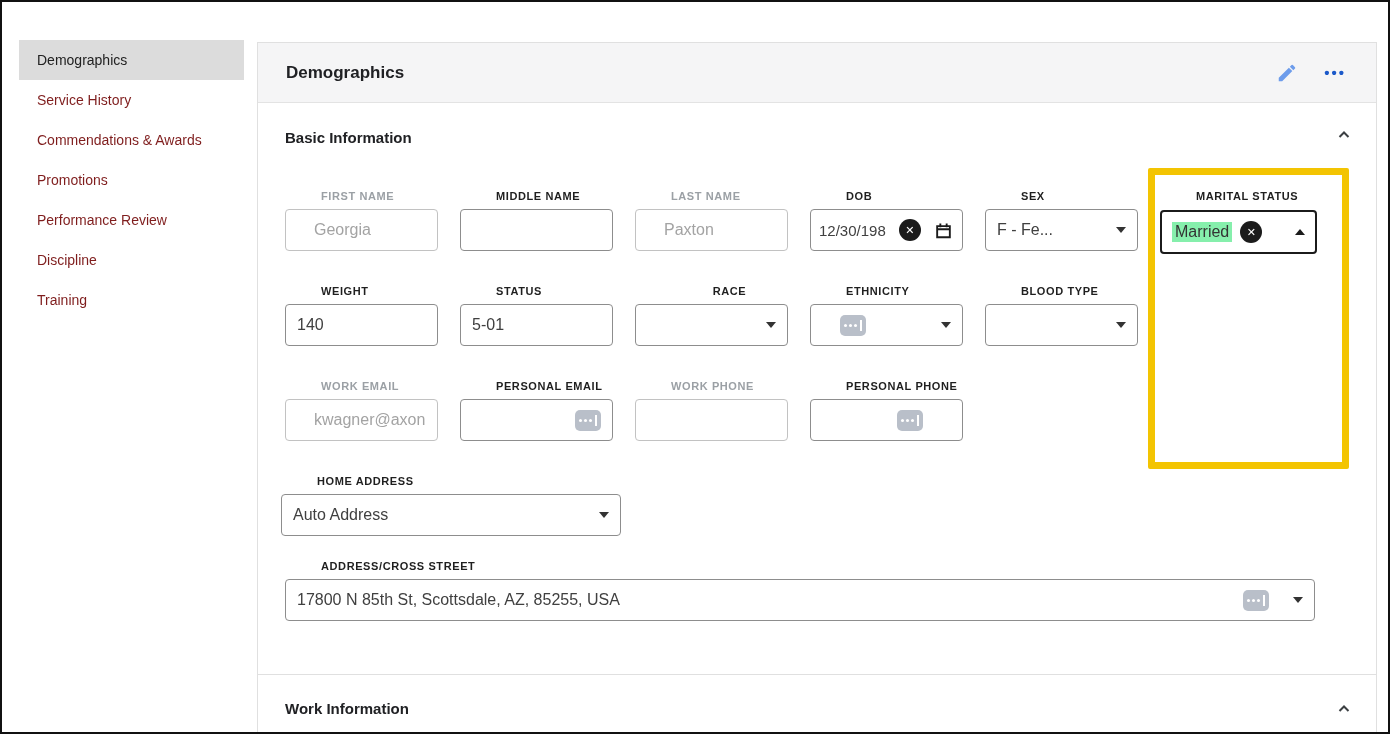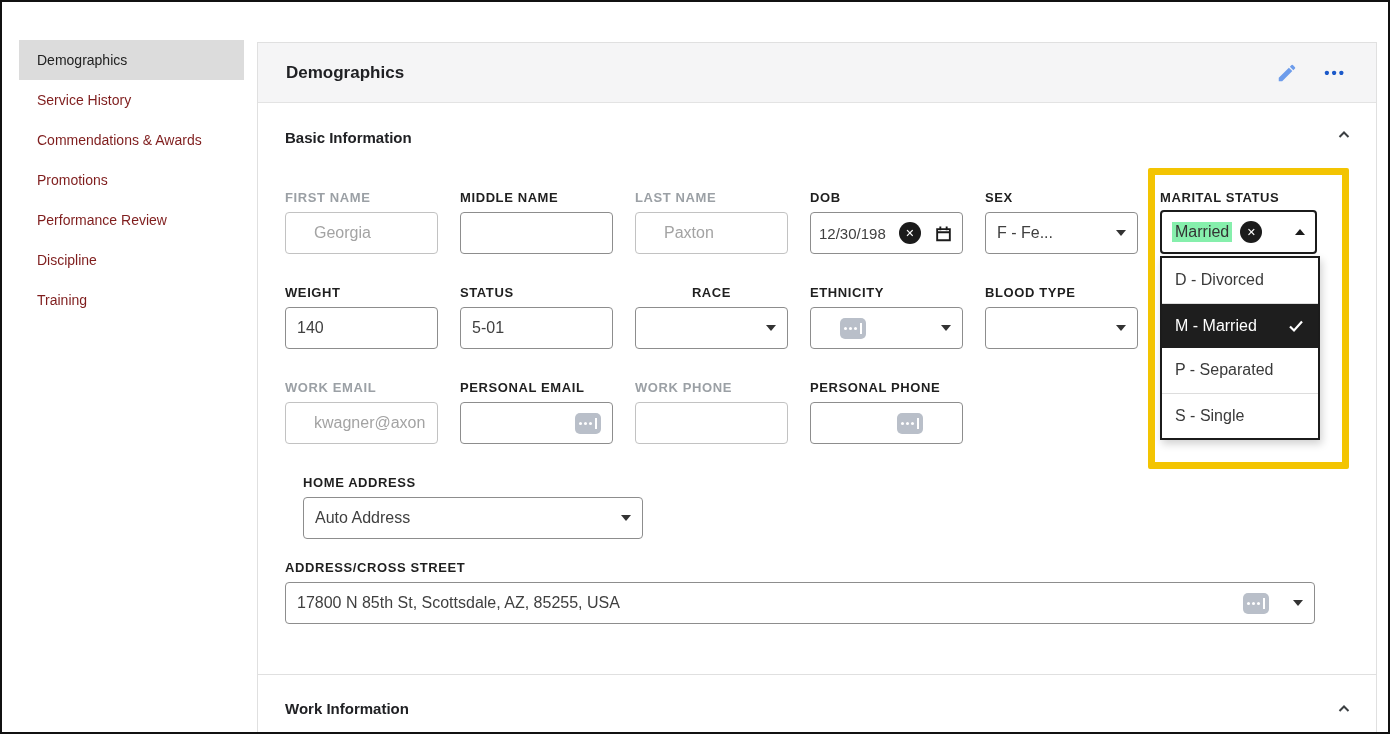--- a/index.html
+++ b/index.html
@@ -17,21 +17,21 @@
   .header-actions{margin-left:auto;display:flex;align-items:center;gap:26px;}
   .dots{color:#1b59c9;font-size:15px;letter-spacing:2px;font-weight:700;cursor:pointer;line-height:1;}
   .icon-btn{cursor:pointer;display:flex;align-items:center;}
 
   .section-title{position:absolute;font-size:15px;font-weight:700;color:#202124;z-index:2;}
   .chev{position:absolute;z-index:2;cursor:pointer;width:16px;height:16px;}
   .divider{position:absolute;left:256px;width:1118px;height:1px;background:#e0e0e0;z-index:2;}
 
   
   .field{position:absolute;width:153px;z-index:2;}
-  .lbl{font-size:13px;font-weight:700;letter-spacing:.6px;color:#1f1f1f;margin-bottom:7px;white-space:nowrap;}
+  .lbl{font-size:11px;font-weight:700;letter-spacing:.6px;color:#1f1f1f;margin-bottom:7px;white-space:nowrap;margin-left:36px;}
   .field.dis .lbl{color:#9ba0a5;}
   .box{height:42px;border:1px solid #8d8d8d;border-radius:4px;background:#fff;display:flex;align-items:center;padding:0 11px;font-size:16px;color:#404040;box-sizing:border-box;overflow:hidden;}
   .field.dis .box{border-color:#c2c2c2;color:#a3a3a3;padding-left:28px;}
   .val{white-space:nowrap;overflow:hidden;}
   .caret-d{width:0;height:0;border-left:5px solid transparent;border-right:5px solid transparent;border-top:6px solid #333;margin-left:auto;flex:0 0 auto;}
   .caret-u{width:0;height:0;border-left:5px solid transparent;border-right:5px solid transparent;border-bottom:6px solid #1b1b1b;margin-left:auto;flex:0 0 auto;}
   .clear{width:22px;height:22px;border-radius:50%;background:#1b1b1b;color:#fff;font-size:11px;font-weight:700;display:flex;align-items:center;justify-content:center;flex:0 0 auto;cursor:pointer;}
   .autofill{width:26px;height:21px;border-radius:5px;background:#b9bfc9;display:inline-flex;align-items:center;justify-content:center;gap:2px;flex:0 0 auto;}
   .autofill i{width:3px;height:3px;border-radius:50%;background:#fff;}
   .autofill b{width:2px;height:11px;background:#fff;margin-left:1px;}
@@ -138,39 +138,20 @@
   <div class="field" style="left:1158px;top:188px;width:157px;">
     <div class="lbl">MARITAL STATUS</div>
   </div>
 
   <div class="mselect">
     <span class="hl">Married</span>
     <span class="clear">✕</span>
     <span class="caret-u"></span>
   </div>
 
-  <div class="mdd">
-    <div class="opt">
-        <span>D - Divorced</span>
-      </div>
-    <div class="opt sel">
-      <span>M - Married</span>
-      <span style="margin-left:auto;display:flex;">
-        <svg width="18" height="18" viewBox="0 0 18 18">
-            <polyline points="3,9.5 7,13.5 15,4.5" fill="none" stroke="#fff" stroke-width="2.2"></polyline>
-          </svg>
-      </span>
-    </div>
-    <div class="opt">
-        <span>P - Separated</span>
-      </div>
-    <div class="opt">
-        <span>S - Single</span>
-      </div>
-  </div>
 
   <div class="anno"></div>
 
   <div class="field" style="left:283px;top:283px;">
     <div class="lbl">WEIGHT</div>
     <div class="box">
         <span class="val">140</span>
       </div>
   </div>
   <div class="field" style="left:458px;top:283px;">
@@ -234,21 +215,21 @@
     <div class="box">
       <span class="autofill" style="margin-left:auto;margin-right:28px;">
           <i></i>
           <i></i>
           <i></i>
           <b></b>
         </span>
     </div>
   </div>
 
-  <div class="field" style="left:301px;top:473px;width:340px;">
+  <div class="field" style="left:279px;top:473px;width:340px;">
     <div class="lbl">HOME ADDRESS</div>
     <div class="box">
       <span class="val">Auto Address</span>
       <span class="caret-d"></span>
     </div>
   </div>
 
   <div class="field" style="left:283px;top:558px;width:1030px;">
     <div class="lbl">ADDRESS/CROSS STREET</div>
     <div class="box">

